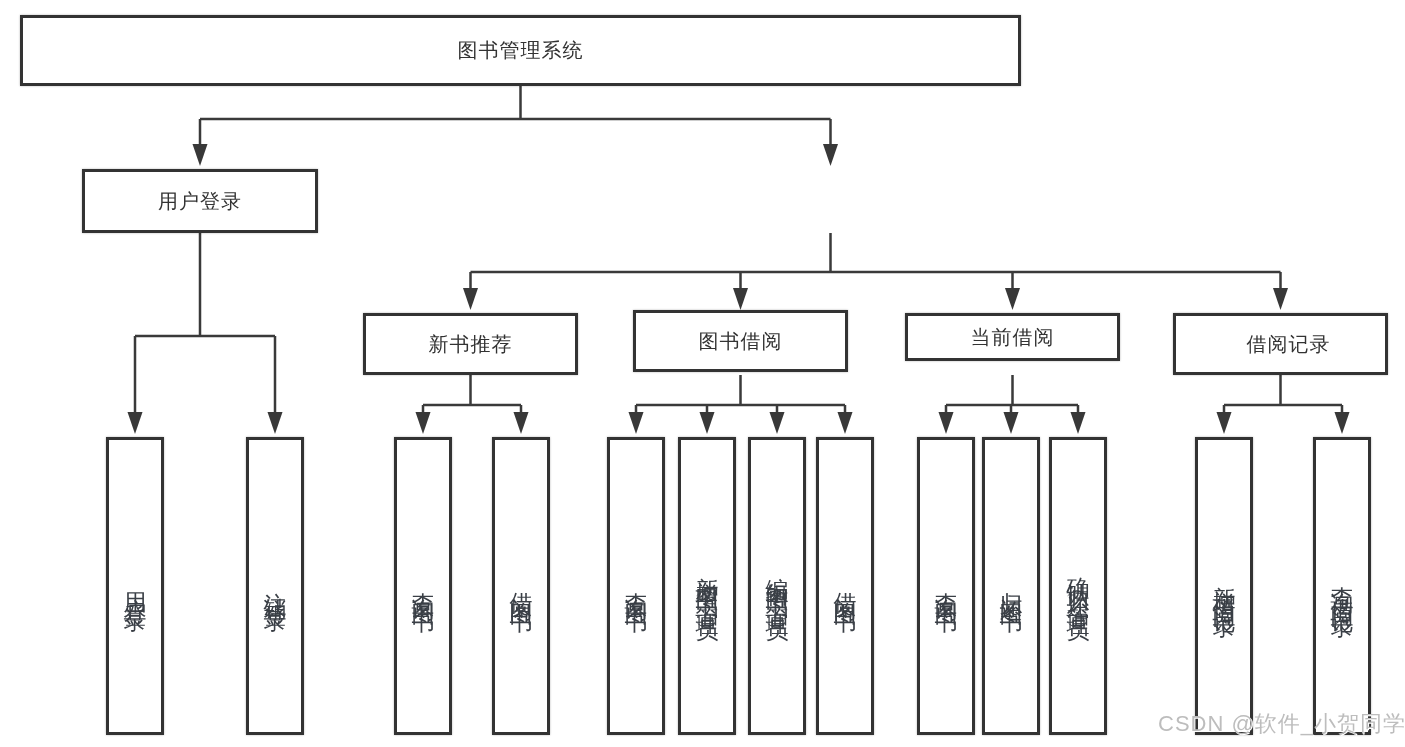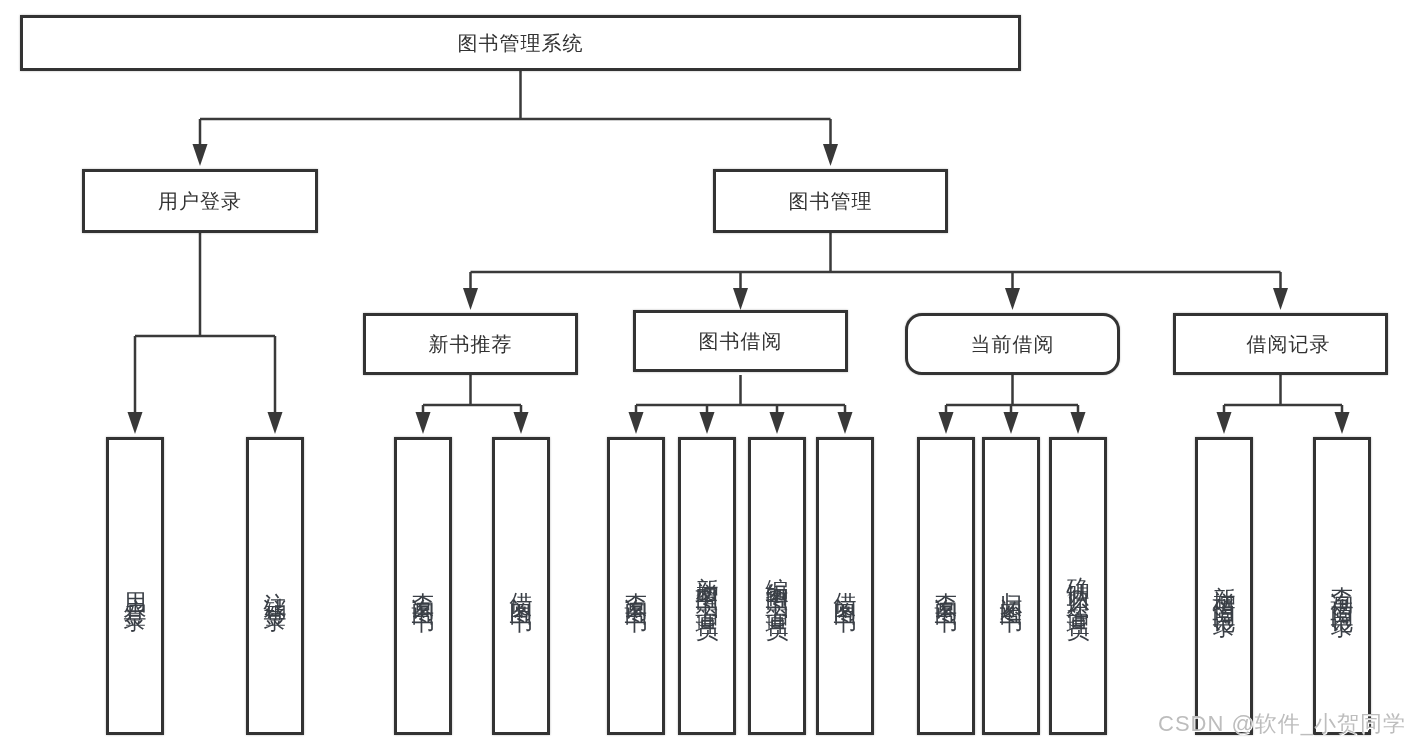--- a/index.html
+++ b/index.html
@@ -88,28 +88,27 @@
       <polygon points="777,434 769.5,412 784.5,412"></polygon>
       <polygon points="845,434 837.5,412 852.5,412"></polygon>
       <polygon points="946,434 938.5,412 953.5,412"></polygon>
       <polygon points="1011,434 1003.5,412 1018.5,412"></polygon>
       <polygon points="1078,434 1070.5,412 1085.5,412"></polygon>
       <polygon points="1224,434 1216.5,412 1231.5,412"></polygon>
       <polygon points="1342,434 1334.5,412 1349.5,412"></polygon>
     </g>
   </svg>
 
-  <div class="node" style="left:20px; top:15px; width:1001px; height:56px;">图书管理系统</div>
+  <div class="node" style="left:20px; top:15px; width:1001px; height:71px;">图书管理系统</div>
 
   <div class="node" style="left:82px; top:169px; width:236px; height:64px;">用户登录</div>
-  <div class="node" style="left:713px; top:169px; width:235px; height:64px;">图书管理</div>
 
   <div class="node" style="left:363px; top:313px; width:215px; height:62px;">新书推荐</div>
   <div class="node" style="left:633px; top:310px; width:215px; height:62px;">图书借阅</div>
-  <div class="node" style="left:905px; top:313px; width:215px; height:62px;border-radius:17px;">当前借阅</div>
+  <div class="node" style="left:905px; top:313px; width:215px; height:48px;">当前借阅</div>
   <div class="node" style="left:1173px; top:313px; width:215px; height:62px;padding-left:16px;">借阅记录</div>
 
   <div class="node leaf" style="left:106px; top:437px; width:58px; height:298px;">
     <span class="vtext">用户登录</span>
   </div>
   <div class="node leaf" style="left:246px; top:437px; width:58px; height:298px;">
     <span class="vtext">注销登录</span>
   </div>
 
   <div class="node leaf" style="left:394px; top:437px; width:58px; height:298px;">

